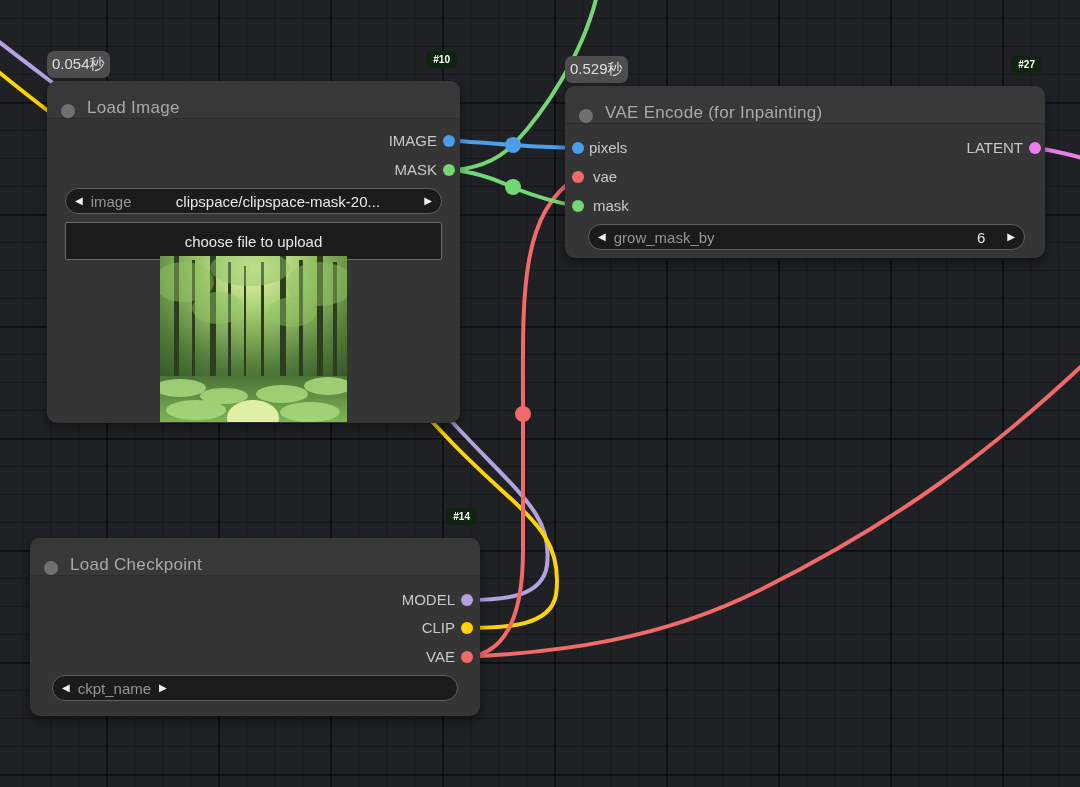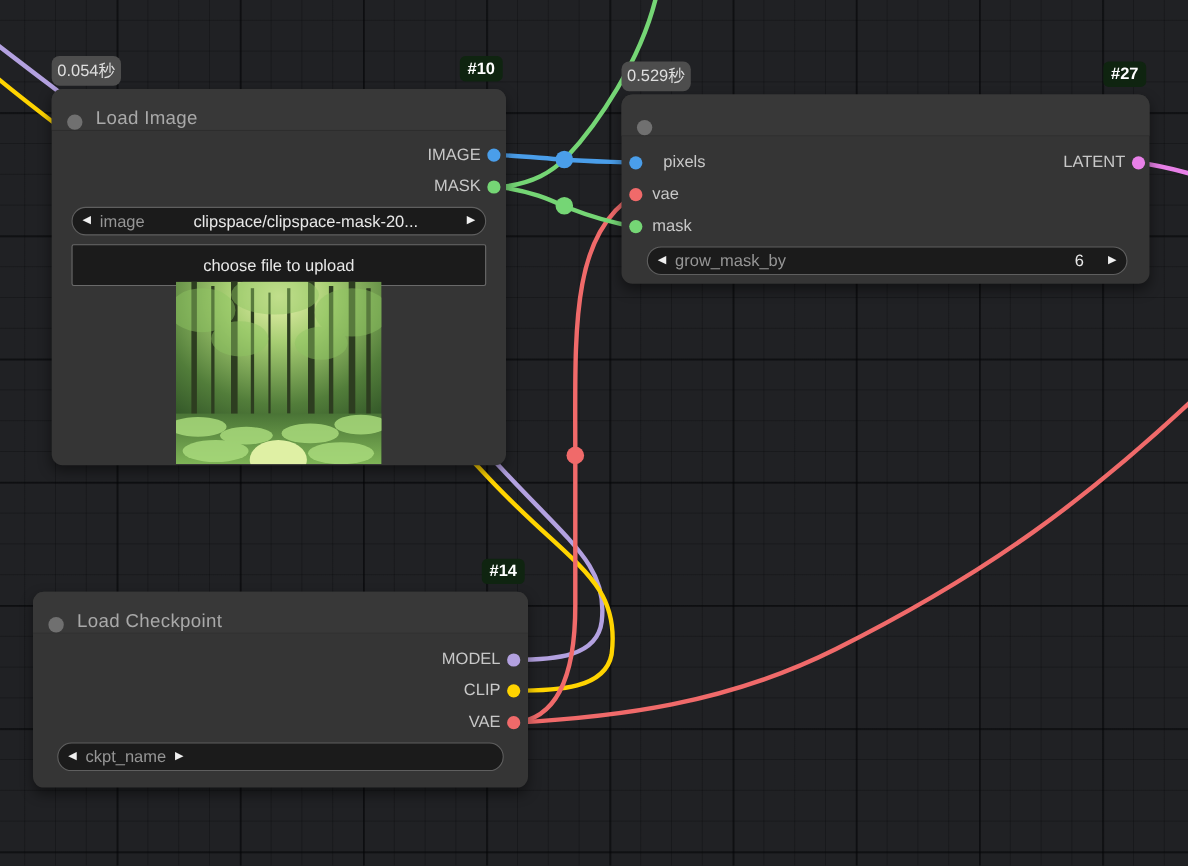--- a/index.html
+++ b/index.html
@@ -23,21 +23,21 @@
     box-shadow:0 5px 12px rgba(0,0,0,.45); z-index:2; }
   .node .header { height:38px; display:flex; align-items:flex-end; gap:12px;
     padding:0 14px; border-bottom:1px solid #2d2d2d; background:#383838;
     border-radius:10px 10px 0 0; }
   .collapse-dot { width:14px; height:14px; border-radius:50%; background:#707070; flex:none; }
   .title { color:#a9a9a9; font-size:17px; letter-spacing:.3px; white-space:nowrap; }
 
   .badge-timing { position:absolute; top:-30px; left:0; background:#4d4d4d; color:#dedede;
     font-size:15px; padding:4px 5px; border-radius:7px; white-space:nowrap; z-index:1; }
   .badge-id { position:absolute; top:-30px; right:3px; background:#0f2410; color:#ffffff;
-    font-size:15px; font-weight:bold; padding:3px 7px; border-radius:5px; z-index:1; }
+    font-size:10px; font-weight:bold; padding:3px 7px; border-radius:5px; z-index:1; }
 
   .slot-dot { position:absolute; width:12px; height:12px; border-radius:50%; z-index:3; }
   .slot-label { position:absolute; color:#c8c8c8; font-size:15px; white-space:nowrap; }
   .slot-label.out { text-align:right; }
 
   .combo { position:absolute; height:26px; background:#1b1b1b; border:1px solid #5f5f5f;
     border-radius:13px; display:flex; align-items:center; padding:0 9px; gap:8px;
     color:#e8e8e8; font-size:15px; }
   .combo .arrow { color:#f0f0f0; font-size:10px; flex:none; line-height:1; }
   .combo .wlabel { color:#969696; flex:none; }
@@ -149,24 +149,25 @@
         <ellipse cx="93" cy="162" rx="26" ry="18" fill="#dff0a4"></ellipse>
       </svg>
     </div>
   </div>
 
   <div class="node" style="left:565px; top:86px; width:480px; height:172px;">
     <div class="badge-timing">0.529秒</div>
     <div class="badge-id">#27</div>
     <div class="header">
       <span class="collapse-dot"></span>
+      <span class="title">VAE Encode (for Inpainting)</span>
     </div>
 
     <span class="slot-dot" style="left: 7px; top: 56px; background-color: rgb(74, 158, 234);"></span>
-    <span class="slot-label" style="left:38px; top:53px;">pixels</span>
+    <span class="slot-label" style="left:24px; top:53px;">pixels</span>
 
     <span class="slot-dot" style="left: 7px; top: 85px; background-color: rgb(240, 106, 106);"></span>
     <span class="slot-label" style="left:28px; top:82px;">vae</span>
 
     <span class="slot-dot" style="left: 7px; top: 114px; background-color: rgb(117, 214, 117);"></span>
     <span class="slot-label" style="left:28px; top:111px;">mask</span>
 
     <span class="slot-dot" style="left: 464px; top: 56px; background-color: rgb(232, 128, 232);"></span>
     <span class="slot-label out" style="right:22px; top:53px;">LATENT</span>
 

